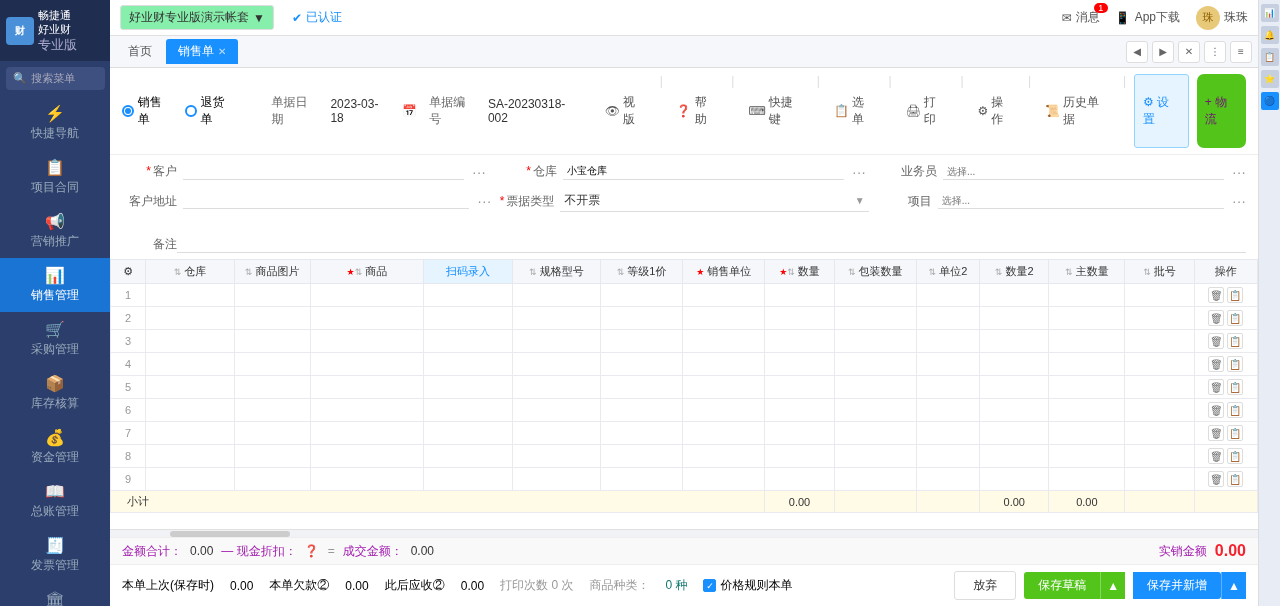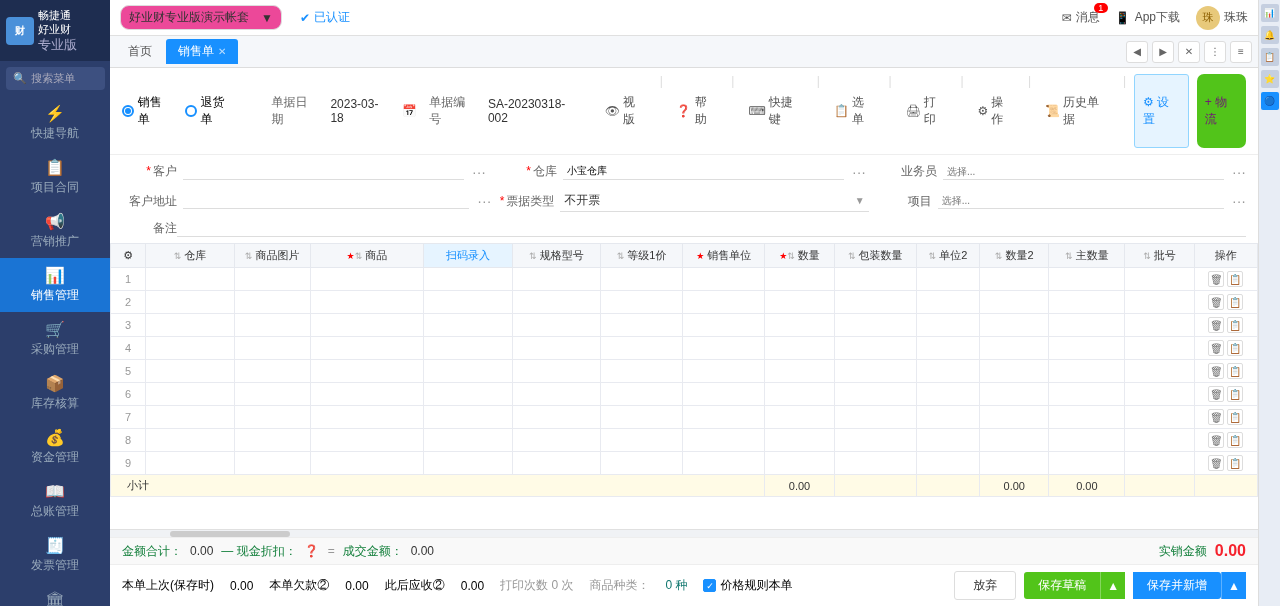--- a/index.html
+++ b/index.html
@@ -14,21 +14,21 @@
     .sidebar-search span { color: #aab; font-size: 11px; }
     .sidebar-item { width: 100%; padding: 8px 4px; display: flex; flex-direction: column; align-items: center; gap: 2px; cursor: pointer; color: #9ab; font-size: 11px; }
     .sidebar-item.active { background: #1a74d4; color: white; }
     .sidebar-item .icon { font-size: 16px; }
 
     
     .main { flex: 1; display: flex; flex-direction: column; height: 606px; }
 
     
     .topbar { height: 36px; background: #fff; border-bottom: 1px solid #e0e0e0; display: flex; align-items: center; padding: 0 10px; gap: 8px; }
-    .topbar-selector { display: flex; align-items: center; gap: 12px; background: #ec4899; border: 1px solid #ddd; border-radius: 9px; padding: 3px 8px; cursor: pointer; font-size: 12px; color: #333; }
+    .topbar-selector { display: flex; align-items: center; gap: 4px; background: #86efac; border: 1px solid #ddd; border-radius: 3px; padding: 3px 8px; cursor: pointer; font-size: 12px; color: #333; }
     .topbar-verified { display: flex; align-items: center; gap: 4px; color: #1890ff; font-size: 12px; margin-left: 10px; }
     .topbar-right { margin-left: auto; display: flex; align-items: center; gap: 16px; }
     .topbar-action { display: flex; align-items: center; gap: 4px; color: #555; font-size: 12px; cursor: pointer; position: relative; }
     .badge { position: absolute; top: -6px; right: -8px; background: red; color: white; border-radius: 8px; font-size: 9px; padding: 0 4px; min-width: 14px; text-align: center; }
     .avatar { width: 24px; height: 24px; border-radius: 50%; background: #e8c97a; display: flex; align-items: center; justify-content: center; font-size: 11px; color: #8b5e00; }
 
     
     .tabbar { height: 32px; background: #f5f7fa; border-bottom: 1px solid #ddd; display: flex; align-items: center; padding: 0 6px; gap: 2px; }
     .tab { padding: 4px 12px; font-size: 12px; color: #555; cursor: pointer; border-radius: 3px 3px 0 0; display: flex; align-items: center; gap: 4px; }
     .tab.active { background: #1890ff; color: white; }
@@ -56,21 +56,21 @@
     .field-row { display: flex; align-items: center; gap: 6px; }
     .field-label { color: #666; white-space: nowrap; min-width: 55px; text-align: right; }
     .field-label.required::before { content: '*'; color: red; margin-right: 2px; }
     .field-input { flex: 1; border: none; border-bottom: 1px solid #ddd; padding: 2px 4px; font-size: 10px; background: transparent; outline: none; }
     .field-dots { color: #999; font-size: 14px; cursor: pointer; margin-left: 2px; }
     .field-select { flex: 1; display: flex; align-items: center; border: none; border-bottom: 1px solid #ddd; padding: 2px 4px; }
     .field-select-text { flex: 1; font-size: 12px; color: #333; }
     .field-select-arrow { color: #999; font-size: 10px; }
 
     .form-fields-row2 { padding: 2px 12px 6px; display: grid; grid-template-columns: 1fr 1fr 1fr; gap: 4px 8px; }
-    .form-note { padding: 2px 12px 6px; display: flex; align-items: center; gap: 0; }
+    .form-note { padding: 2px 12px 6px; display: flex; align-items: center; gap: 0; margin-top: 16px; }
 
     
     .detail-tabs { padding: 4px 12px 0; display: flex; border-bottom: 1px solid #eee; }
     .detail-tab { padding: 4px 12px; font-size: 12px; cursor: pointer; color: #555; border-bottom: 2px solid transparent; }
     .detail-tab.active { color: #1890ff; border-bottom-color: #1890ff; font-weight: 500; }
 
     
     .table-container { flex: 1; overflow: hidden; display: flex; flex-direction: column; }
     .table-wrap { overflow-x: auto; overflow-y: auto; flex: 1; }
     table { width: 100%; border-collapse: collapse; table-layout: fixed; }
@@ -79,21 +79,21 @@
     .row-num { color: #999; font-size: 11px; }
     .th-gear { width: 30px; }
     .col-actions { display: flex; gap: 3px; justify-content: center; align-items: center; }
     .col-action-btn { width: 16px; height: 16px; border: 1px solid #ddd; background: white; border-radius: 2px; cursor: pointer; display: flex; align-items: center; justify-content: center; font-size: 10px; color: #666; }
     .th-highlighted { background: #e6f4ff !important; color: #1890ff; }
     .subtotal-row td { background: #fffbe6; font-size: 11px; }
 
     
     .bottom-bar { padding: 4px 12px; background: #f9f9f9; border-top: 1px solid #eee; display: flex; align-items: center; gap: 8px; font-size: 12px; }
     .bottom-bar-right { margin-left: auto; display: flex; align-items: center; gap: 8px; }
-    .amount-label { color: #15803d; }
+    .amount-label { color: #a21caf; }
     .amount-value { color: #333; font-weight: 500; }
 
     .footer-bar { padding: 6px 12px; background: #fff; border-top: 1px solid #eee; display: flex; align-items: center; gap: 16px; font-size: 12px; }
     .footer-right { margin-left: auto; display: flex; align-items: center; gap: 8px; }
     .btn-abandon { padding: 5px 18px; border: 1px solid #ddd; border-radius: 3px; background: white; cursor: pointer; color: #333; font-size: 12px; }
     .btn-save-draft { padding: 5px 14px; background: #52c41a; color: white; border: none; border-radius: 3px 0 0 3px; cursor: pointer; font-size: 12px; }
     .btn-save-new { padding: 5px 14px; background: #1890ff; color: white; border: none; border-radius: 0 3px 3px 0; cursor: pointer; font-size: 12px; }
     .btn-dropdown { padding: 5px 6px; background: #52c41a; color: white; border: none; border-left: 1px solid rgba(255,255,255,0.3); cursor: pointer; }
     .btn-dropdown2 { padding: 5px 6px; background: #1890ff; color: white; border: none; border-left: 1px solid rgba(255,255,255,0.3); cursor: pointer; }
 

